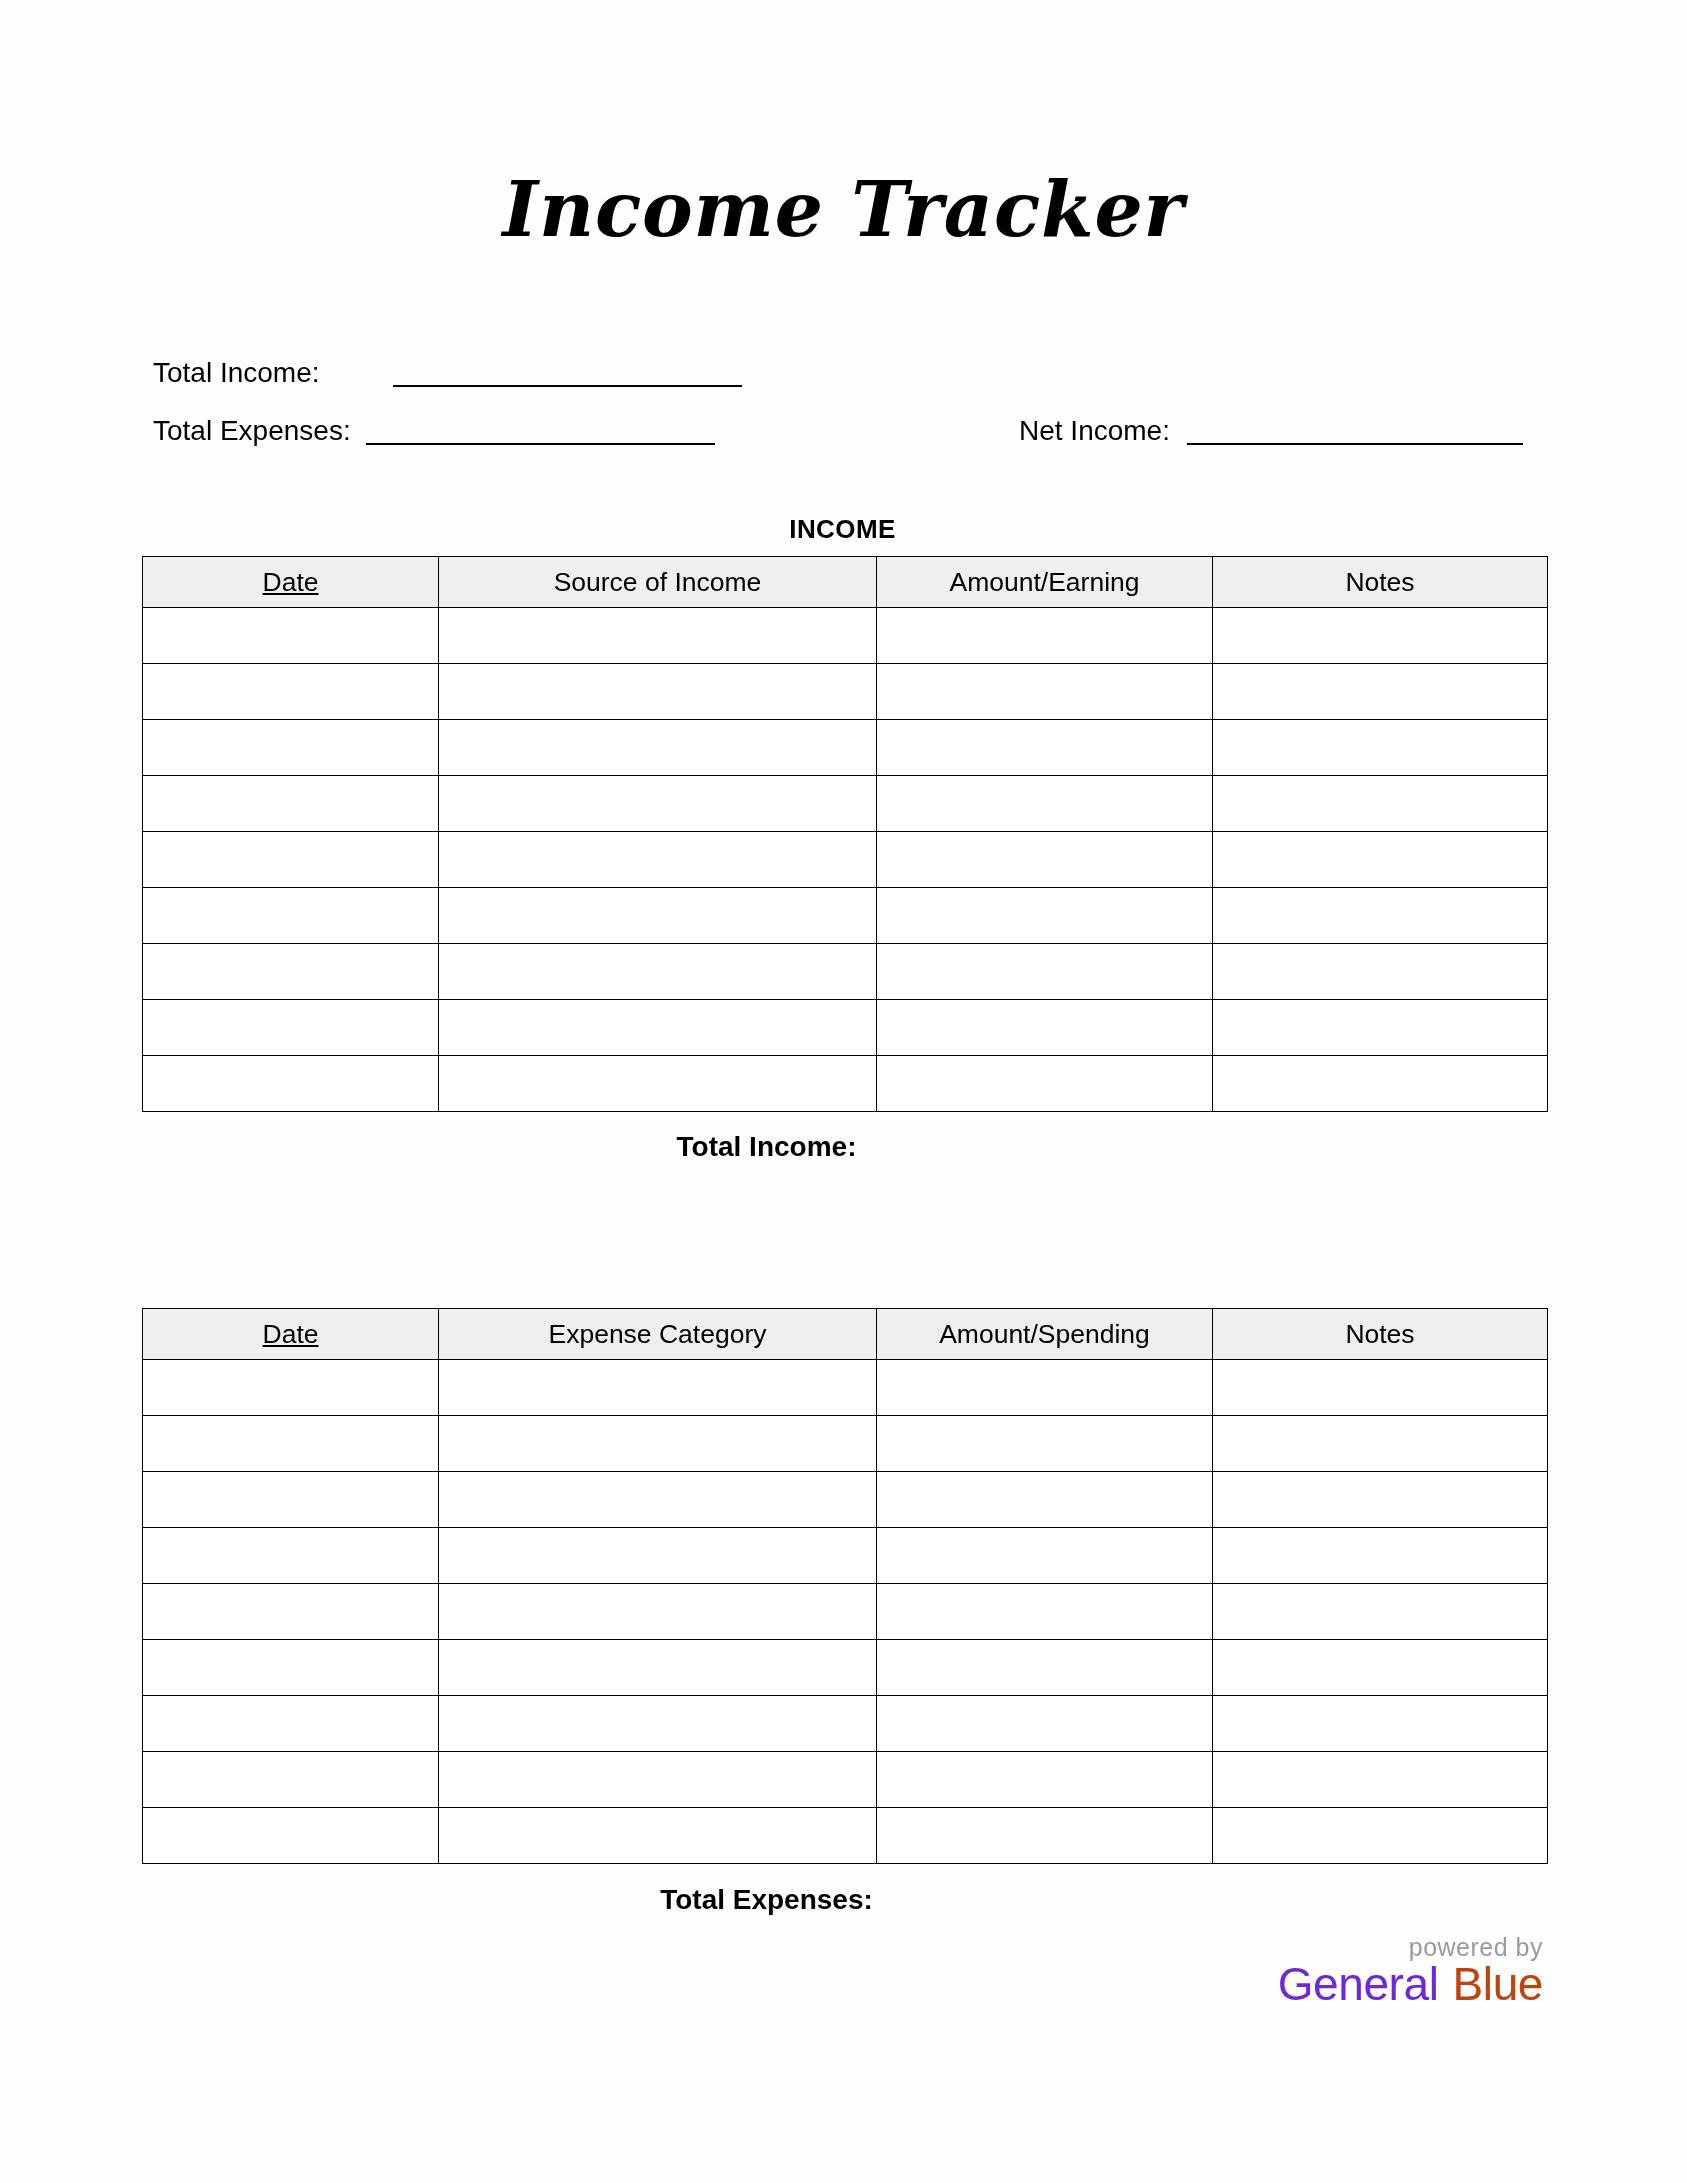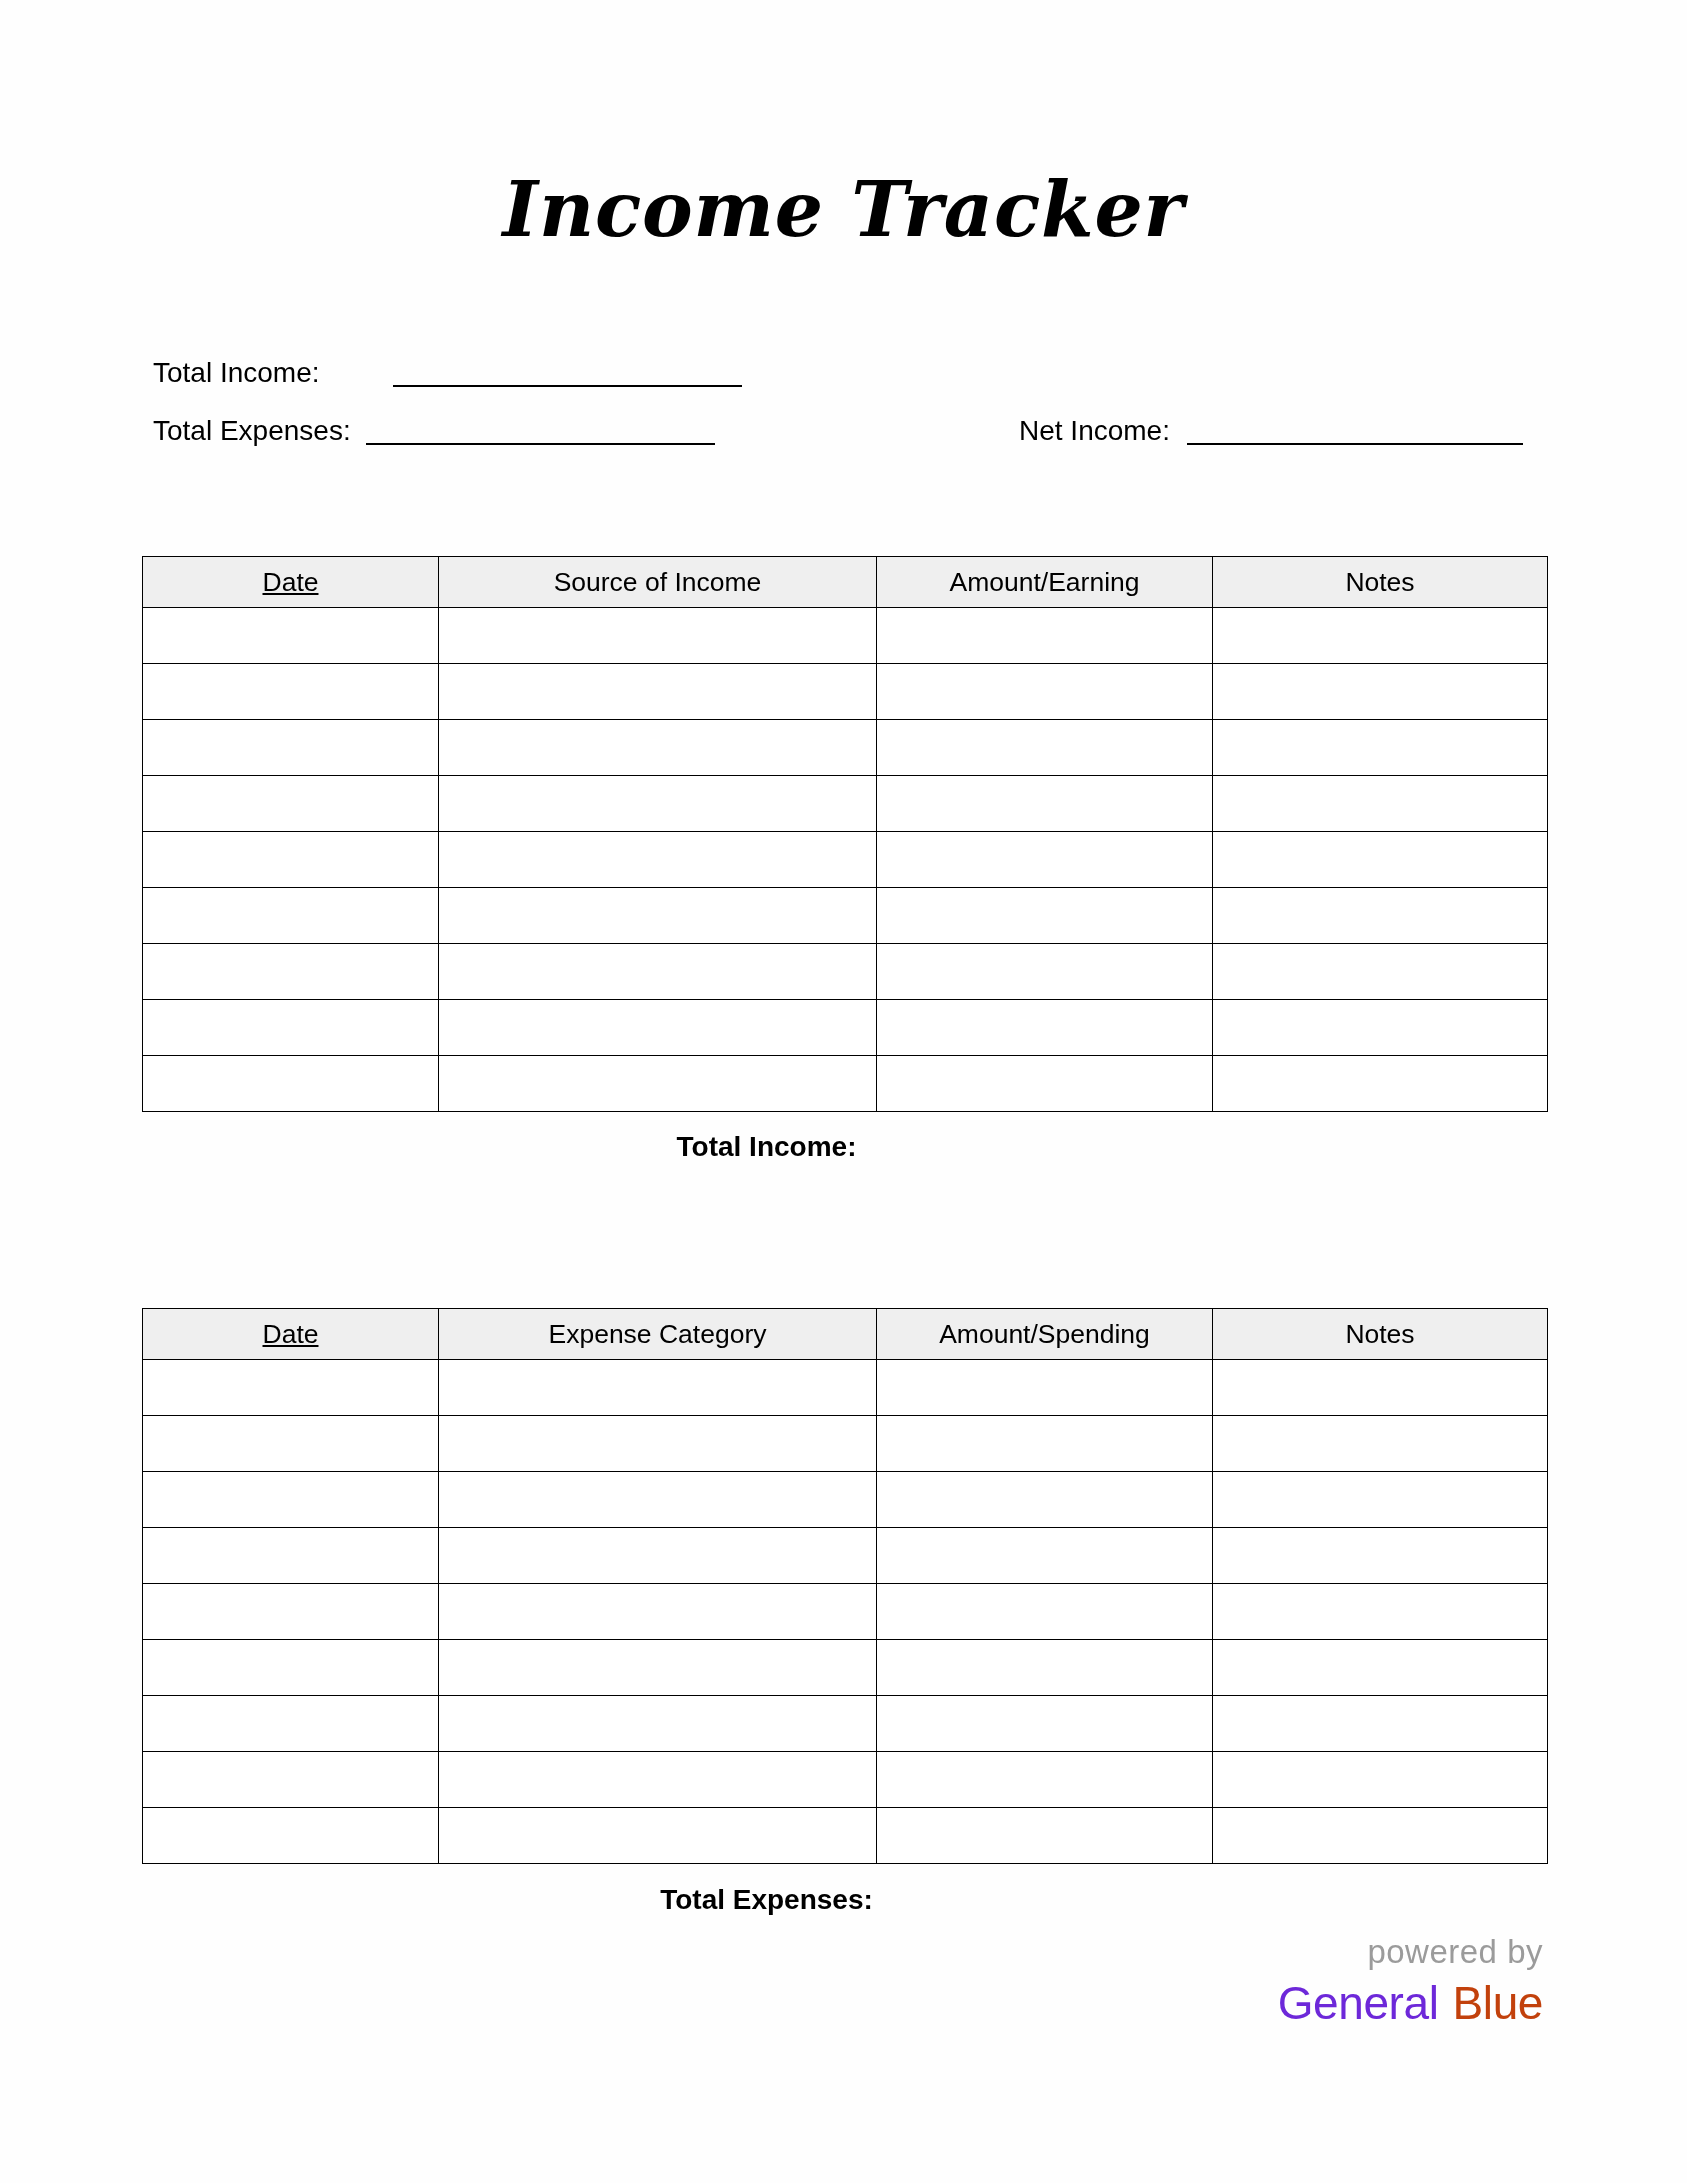--- a/index.html
+++ b/index.html
@@ -139,25 +139,25 @@
 
   
   .footer-logo {
     position: absolute;
     left: 1257px;
     top: 1935px;
     width: 286px;
     text-align: right;
   }
   .powered-by {
-    font-size: 33px;
+    font-size: 25px;
     color: #9b9b9b;
     line-height: 1.0;
     letter-spacing: 0.5px;
-    margin-bottom: 11px;
+    margin-bottom: 0;
   }
   .brand {
     font-size: 46px;
     line-height: 1.05;
     white-space: nowrap;
     letter-spacing: -0.4px;
   }
   .brand-general { color: #6d28d9; }
   .brand-blue    { color: #c2410c; margin-left: 14px; }
 </style>
@@ -181,20 +181,21 @@
     </div>
 
 
     <div class="field field-net-income">
       <span class="field-label">Net Income:</span>
       <span class="field-rule"></span>
     </div>
 
   </div>
 
+  <div class="section-heading heading-income">INCOME</div>
 
   <table class="tbl tbl-income">
     <thead>
       <tr>
         <th class="col-date">Date</th>
         <th class="col-middle">Source of Income</th>
         <th class="col-amount">Amount/Earning</th>
         <th class="col-notes">Notes</th>
       </tr>
     </thead>

